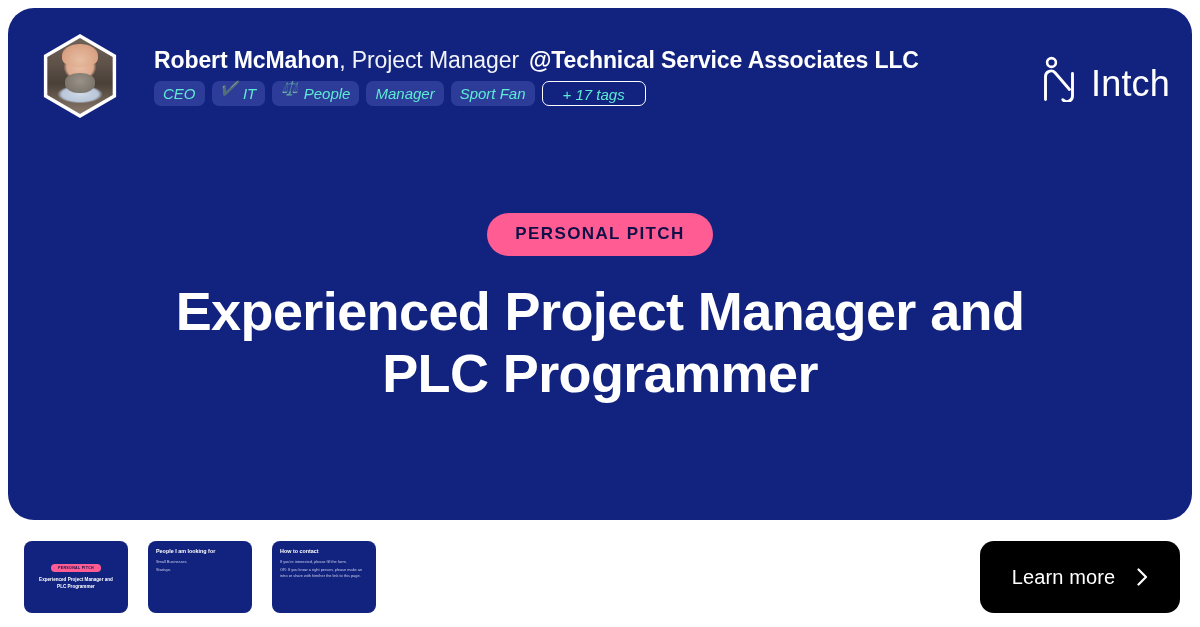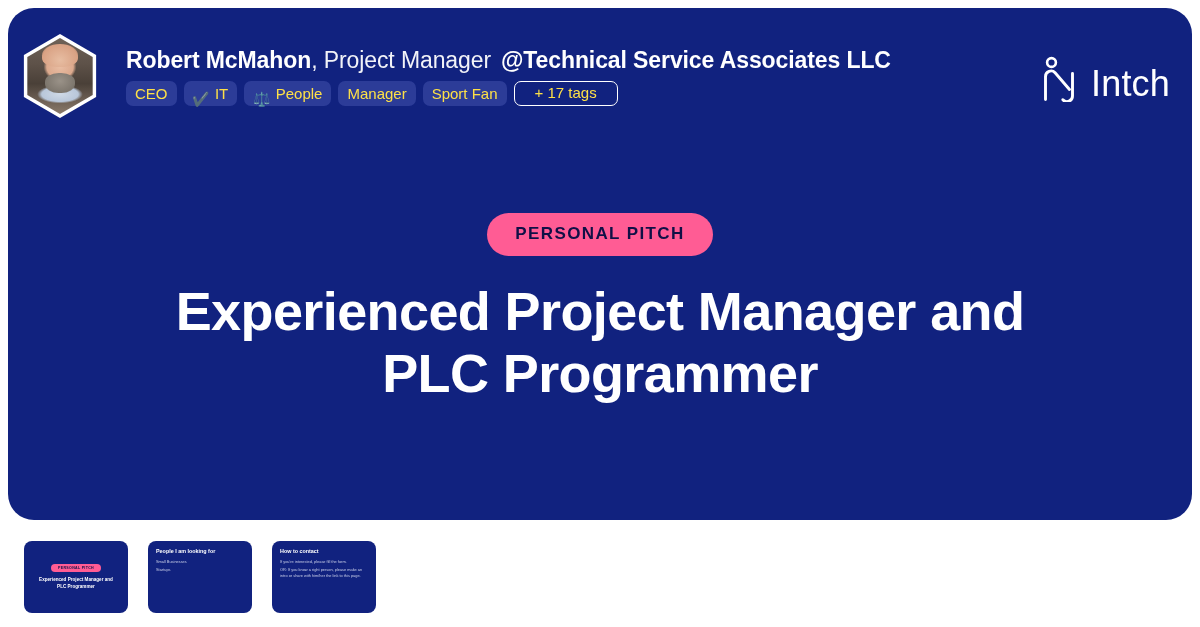--- a/index.html
+++ b/index.html
@@ -28,25 +28,25 @@
     width: 1184px;
     height: 512px;
     background: #11227F;
     border-radius: 26px;
     overflow: hidden;
   }
 
   
   .profile-header {
     position: absolute;
-    left: 10px;
+    left: 30px;
     top: 26px;
     display: flex;
     align-items: center;
-    gap: 24px;
+    gap: 32px;
   }
 
   .avatar {
     width: 84px;
     height: 84px;
     flex: 0 0 84px;
     position: relative;
   }
 
   .avatar-frame {
@@ -95,30 +95,31 @@
     letter-spacing: -0.1px;
   }
   .name-strong { font-weight: 700; }
   .role-text   { font-weight: 400; color: #f2f3f8; }
   .company-text{ font-weight: 700; margin-left: 10px; }
 
   .tag-row { display: flex; align-items: center; gap: 7px; }
 
   .tag {
     display: inline-flex;
-    align-items: flex-end;
+    align-items: flex-start;
     gap: 5px;
     height: 25px;
     padding: 0 9px;
     border-radius: 7px;
     background: #2C3C98;
-    color: #fde047;
+    color: #5eead4;
     font-size: 15px;
     line-height: 25px;
     white-space: nowrap;
+    font-style: italic;
   }
   .tag .tag-emoji { font-size: 14px; line-height: 1; }
 
   .tag-outline {
     background: transparent;
     border: 1.6px solid #ffffff;
     padding: 0 20px;
   }
 
   
@@ -339,15 +340,21 @@
       </div>
 
       <div class="thumb">
         <div class="thumb-h">How to contact</div>
         <div class="thumb-p">If you're interested, please fill the form.</div>
         <div class="thumb-p">OR: If you know a right person, please make an intro or share with him/her the link to this page.</div>
       </div>
 
     </div>
 
+    <button class="learn-more">
+      <span class="learn-more-label">Learn more</span>
+      <svg class="chev" viewBox="0 0 11 18">
+        <path d="M1.5 1.5 L9 9 L1.5 16.5" fill="none" stroke="#ffffff" stroke-width="2.2" stroke-linecap="round" stroke-linejoin="round"></path>
+      </svg>
+    </button>
 
   </div>
 </div>
 
 </body></html>

